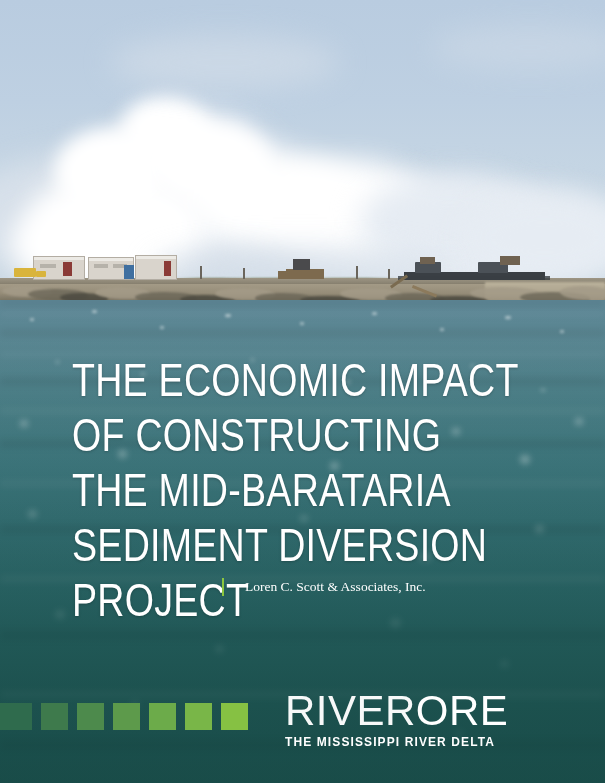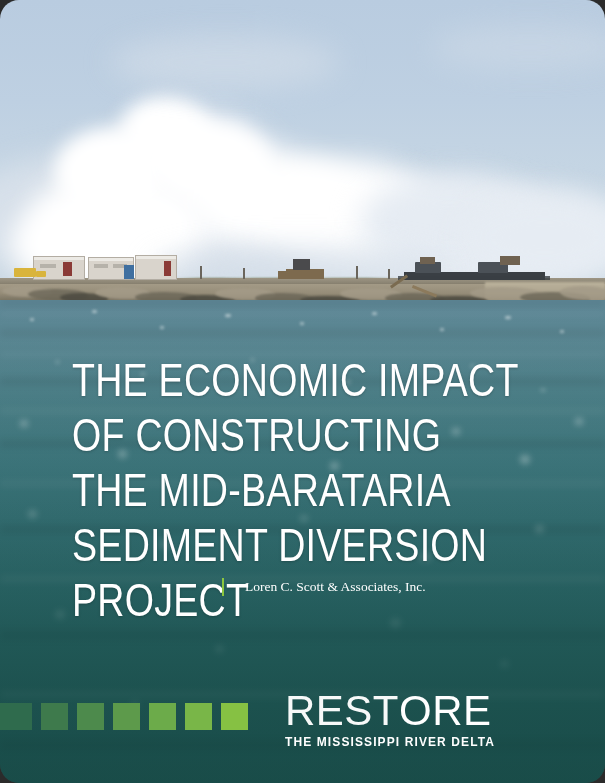--- a/index.html
+++ b/index.html
@@ -1,21 +1,20 @@
 <!DOCTYPE html>
 <html><head>
 <meta charset="utf-8">
 <style>
   html,body{margin:0;padding:0;background:#2b2b2b;}
   .cover{
     position:relative;
     width:605px;height:783px;
     overflow:hidden;
     font-family:"Liberation Sans",sans-serif;
-    border-radius:19px;
     -webkit-font-smoothing:antialiased;
   }
 
   
   .sky{
     position:absolute;left:0;top:0;width:605px;height:290px;
     background:linear-gradient(180deg,#b9cce0 0%,#bed0e2 35%,#c6d6e4 62%,#cfdce7 85%,#c9d7e2 100%);
   }
   .cloud{position:absolute;border-radius:50%;filter:blur(9px);background:#ffffff;}
   .cloud.soft{filter:blur(14px);}
@@ -334,18 +333,18 @@
       <div class="sq" style="left: 41px; width: 27px; background: rgb(62, 122, 76);"></div>
       <div class="sq" style="left: 77px; width: 27px; background: rgb(77, 138, 76);"></div>
       <div class="sq" style="left: 113px; width: 27px; background: rgb(93, 154, 75);"></div>
       <div class="sq" style="left: 149px; width: 27px; background: rgb(108, 171, 74);"></div>
       <div class="sq" style="left: 185px; width: 27px; background: rgb(121, 182, 72);"></div>
       <div class="sq" style="left: 221px; width: 27px; background: rgb(134, 193, 67);"></div>
     </div>
 
   <div class="logo">
     <div class="logo-word">
-      <span class="thin">REST</span><span class="bold">ORE</span>
+      <span class="thin">RIVER</span><span class="bold">ORE</span>
     </div>
     <div class="logo-tag">THE MISSISSIPPI RIVER DELTA</div>
   </div>
 
 </div>
 
 </body></html>

